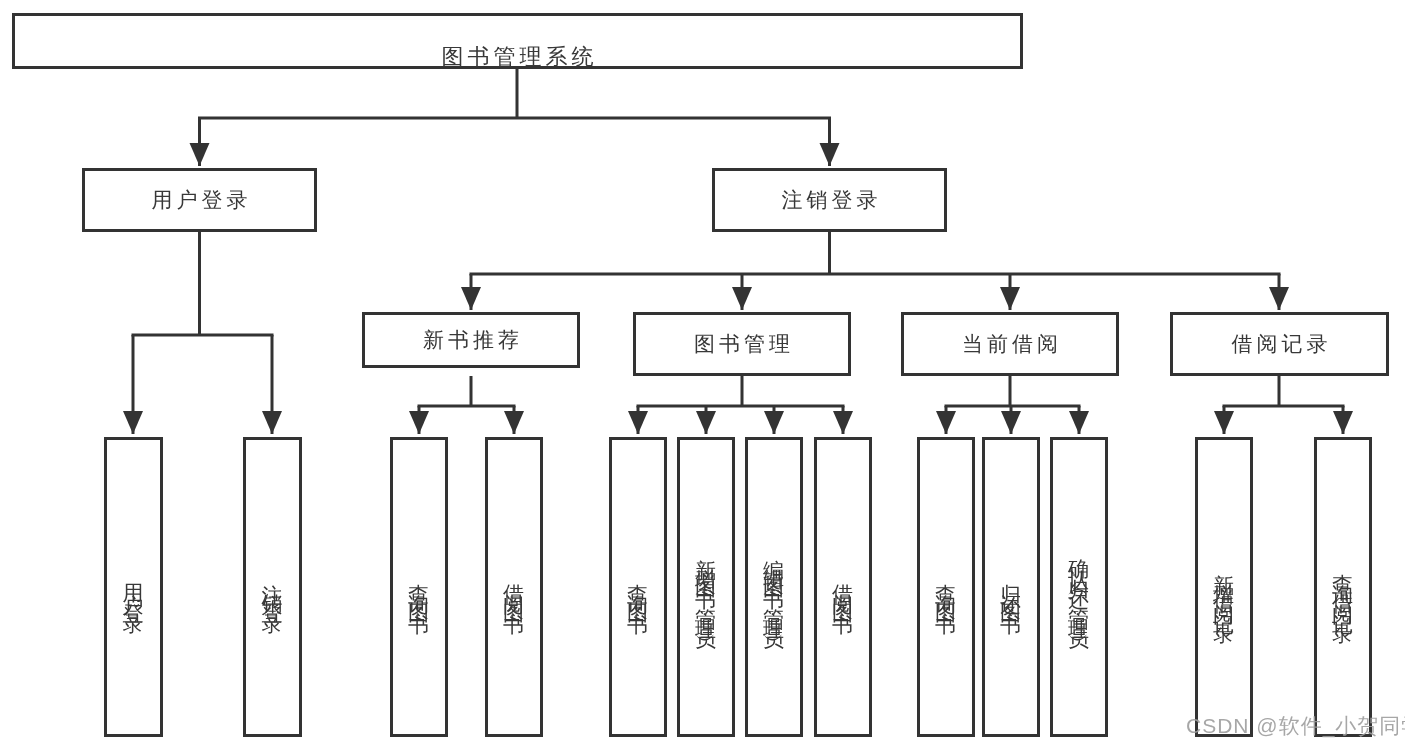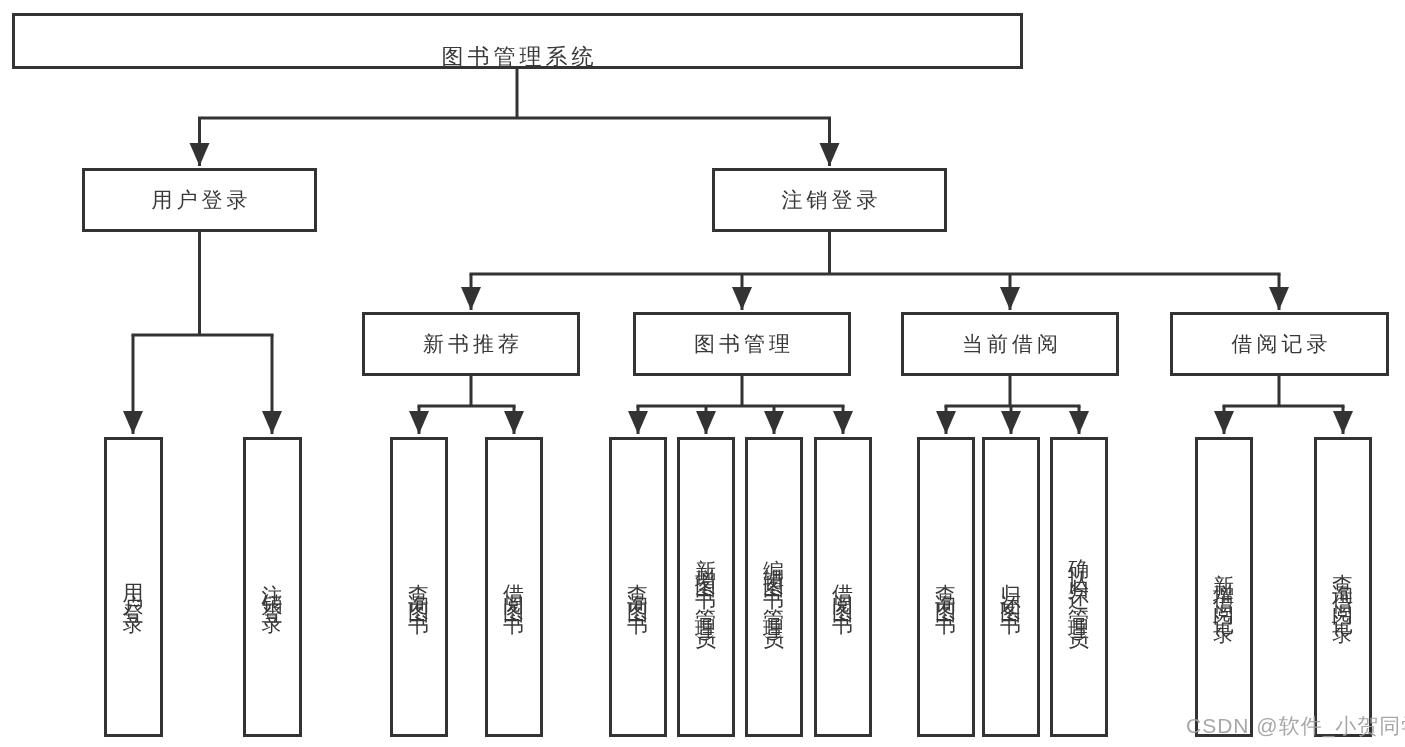--- a/index.html
+++ b/index.html
@@ -84,21 +84,21 @@
     <span>图书管理系统</span>
   </div>
 
   <div class="box h" style="left:82px;top:168px;width:235px;height:64px;">
     <span>用户登录</span>
   </div>
   <div class="box h" style="left:712px;top:168px;width:235px;height:64px;">
     <span>注销登录</span>
   </div>
 
-  <div class="box h" style="left:362px;top:312px;width:218px;height:64px;">
+  <div class="box h" style="left:362px;top:312px;width:218px;height:56px;">
     <span>新书推荐</span>
   </div>
   <div class="box h" style="left:633px;top:312px;width:218px;height:64px;">
     <span>图书管理</span>
   </div>
   <div class="box h" style="left:1170px;top:312px;width:219px;height:64px;">
     <span>借阅记录</span>
   </div>
   <div class="box h" style="left:901px;top:312px;width:218px;height:64px;">
     <span>当前借阅</span>

